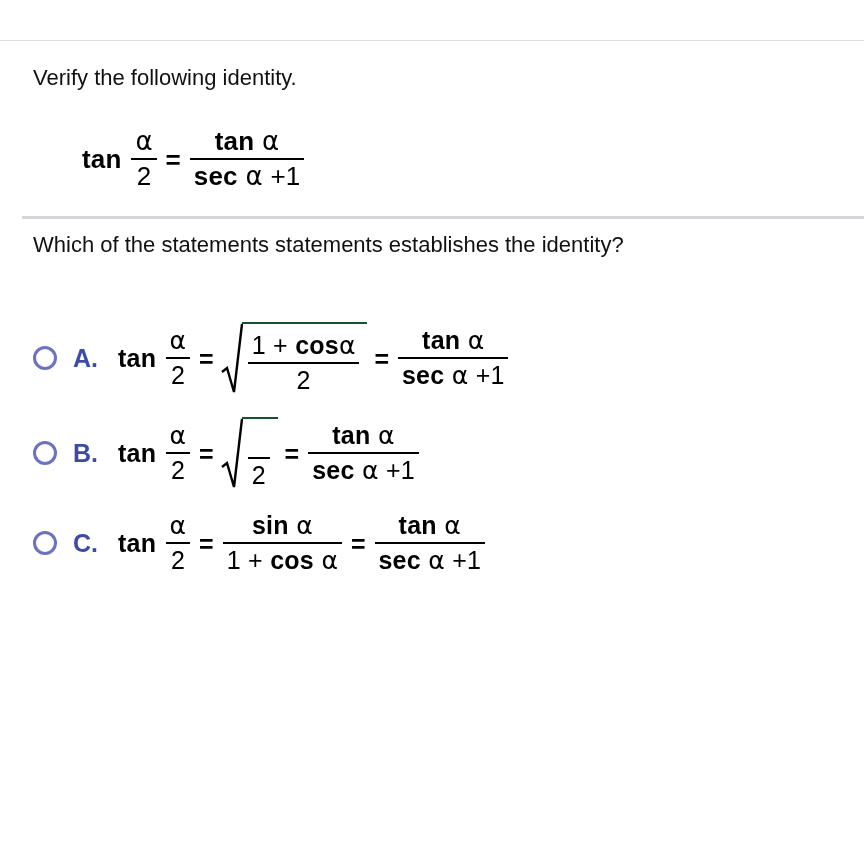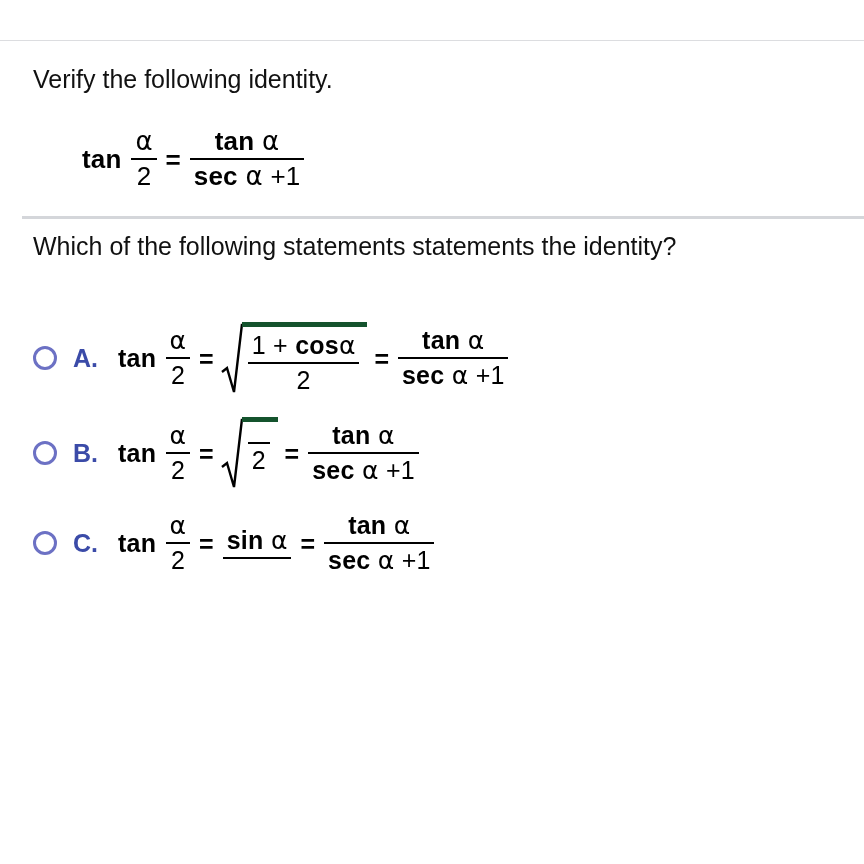--- a/index.html
+++ b/index.html
@@ -31,21 +31,21 @@
     top: 216px;
     width: 842px;
     height: 3px;
     background: #d4d6da;
   }
 
   
   .prompt {
     position: absolute;
     left: 33px;
-    font-size: 25px;
+    font-size: 22px;
     line-height: 1.1;
     color: #111111;
     white-space: nowrap;
   }
   #verify-line { top: 66px; }
   #which-line  { top: 233px; }
 
   
   .mrow {
     display: inline-flex;
@@ -101,24 +101,24 @@
     align-items: stretch;
     vertical-align: middle;
   }
   .sqrt > .radsign {
     display: flex;
     align-items: flex-end;
     margin-right: -1px;
   }
   .sqrt > .radsign svg { display: block; }
   .sqrt > .radicand {
-    border-top: 5px solid #14532d;
+    border-top: 2px solid #14532d;
     padding: 3px 6px 0 4px;
     display: flex;
-    align-items: center;
+    align-items: flex-end;
   }
 
   
   #identity {
     position: absolute;
     left: 82px;
     top: 127px;
     font-size: 26px;
   }
 
@@ -178,21 +178,21 @@
     </span>
     <span class="bar"></span>
     <span class="den">
       <span class="fn">sec</span><span class="sp"></span><span class="alpha">α</span><span class="sp"></span><span class="lt">+</span><span class="lt">1</span>
     </span>
   </span>
 </div>
 
 <div class="rule-mid"></div>
 
-<div class="prompt" id="which-line">Which of the following statements statements the identity?</div>
+<div class="prompt" id="which-line">Which of the statements statements establishes the identity?</div>
 
 <div class="option" id="option-A">
   <span class="radio"></span>
   <span class="opt-letter">A.</span>
   <span class="opt-math">
     <span class="fn">tan</span>
     <span class="sp"></span>
     <span class="frac">
       <span class="num alpha">α</span>
       <span class="bar"></span>
@@ -276,20 +276,23 @@
       <span class="num alpha">α</span>
       <span class="bar"></span>
       <span class="den lt">2</span>
     </span>
     <span class="eq lt">=</span>
     <span class="frac">
       <span class="num">
         <span class="fn">sin</span><span class="sp"></span><span class="alpha">α</span>
       </span>
       <span class="bar"></span>
+      <span class="den">
+        <span class="lt">1</span><span class="sp"></span><span class="lt">+</span><span class="sp"></span><span class="fn">cos</span><span class="sp"></span><span class="alpha">α</span>
+      </span>
     </span>
     <span class="eq lt">=</span>
     <span class="frac">
       <span class="num">
         <span class="fn">tan</span><span class="sp"></span><span class="alpha">α</span>
       </span>
       <span class="bar"></span>
       <span class="den">
         <span class="fn">sec</span><span class="sp"></span><span class="alpha">α</span><span class="sp"></span><span class="lt">+</span><span class="lt">1</span>
       </span>

